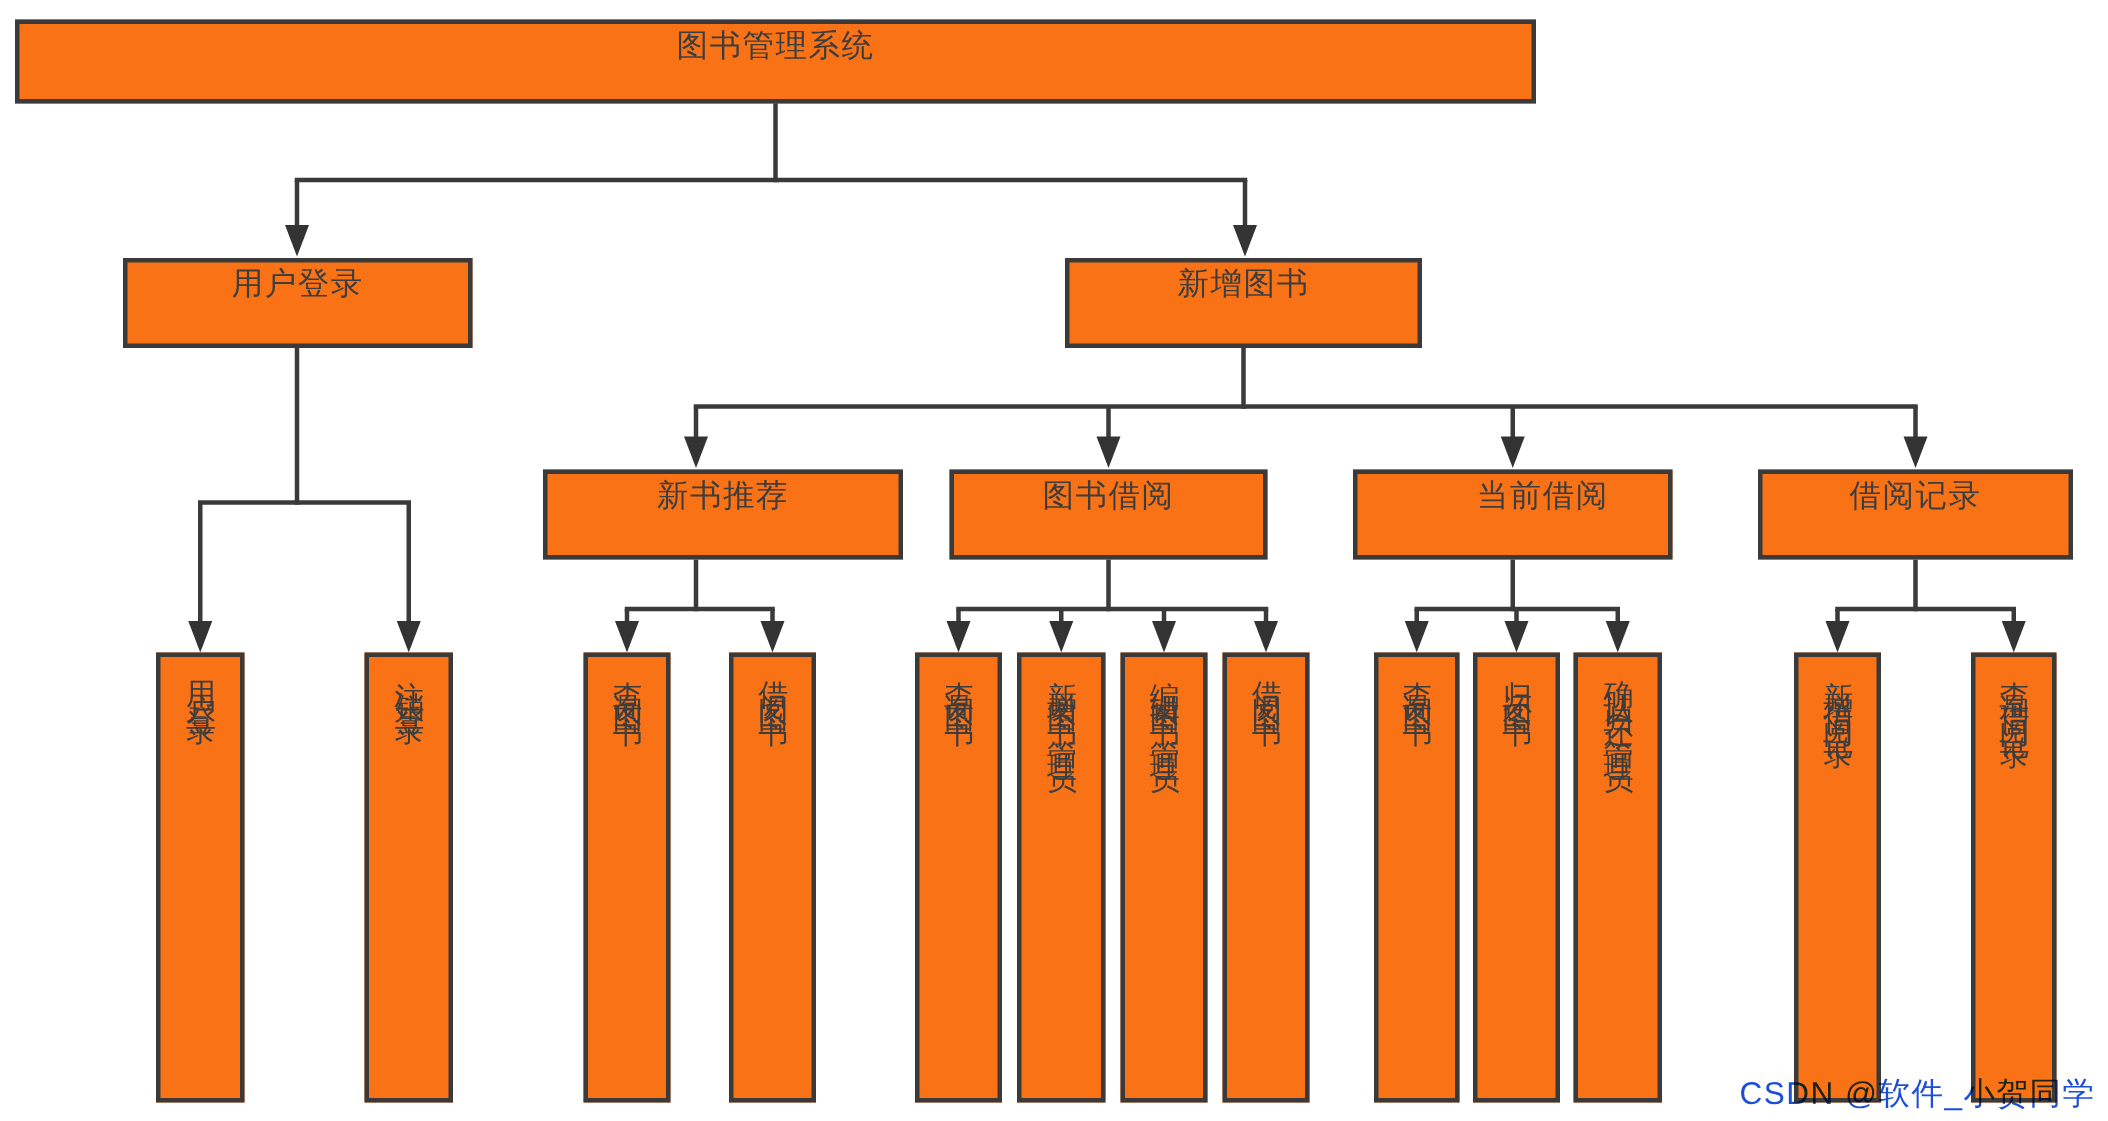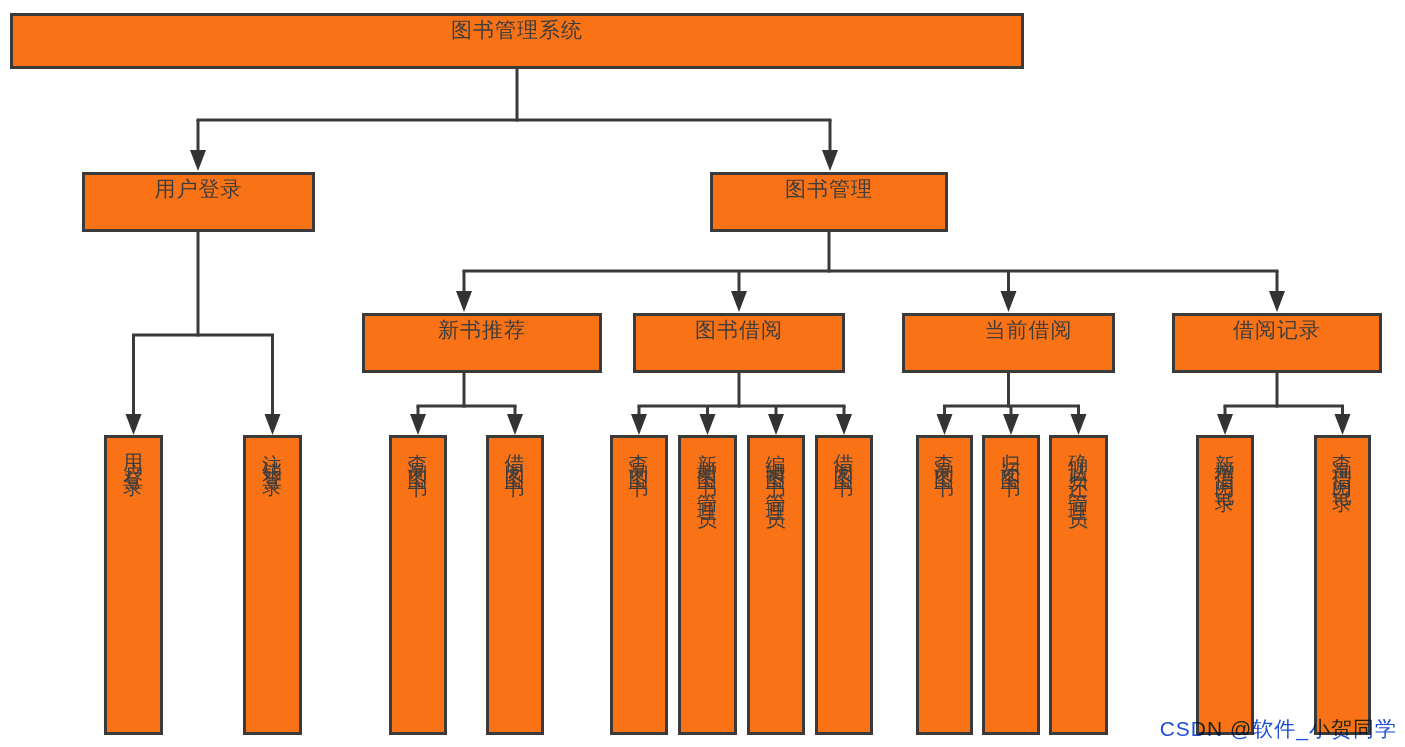--- a/index.html
+++ b/index.html
@@ -137,21 +137,21 @@
   </svg>
 
   <div class="node hnode" style="left:10px; top:13px; width:1014px; height:56px;">
     <span>图书管理系统</span>
   </div>
 
   <div class="node hnode" style="left:82px; top:172px; width:233px; height:60px;">
     <span>用户登录</span>
   </div>
   <div class="node hnode" style="left:710px; top:172px; width:238px; height:60px;">
-    <span>图书管理</span>
+    <span>新增图书</span>
   </div>
 
   <div class="node hnode" style="left:362px; top:313px; width:240px; height:60px;">
     <span>新书推荐</span>
   </div>
   <div class="node hnode" style="left:633px; top:313px; width:212px; height:60px;">
     <span>图书借阅</span>
   </div>
   <div class="node hnode" style="left:902px; top:313px; width:213px; height:60px;padding-left:40px;">
     <span>当前借阅</span>

